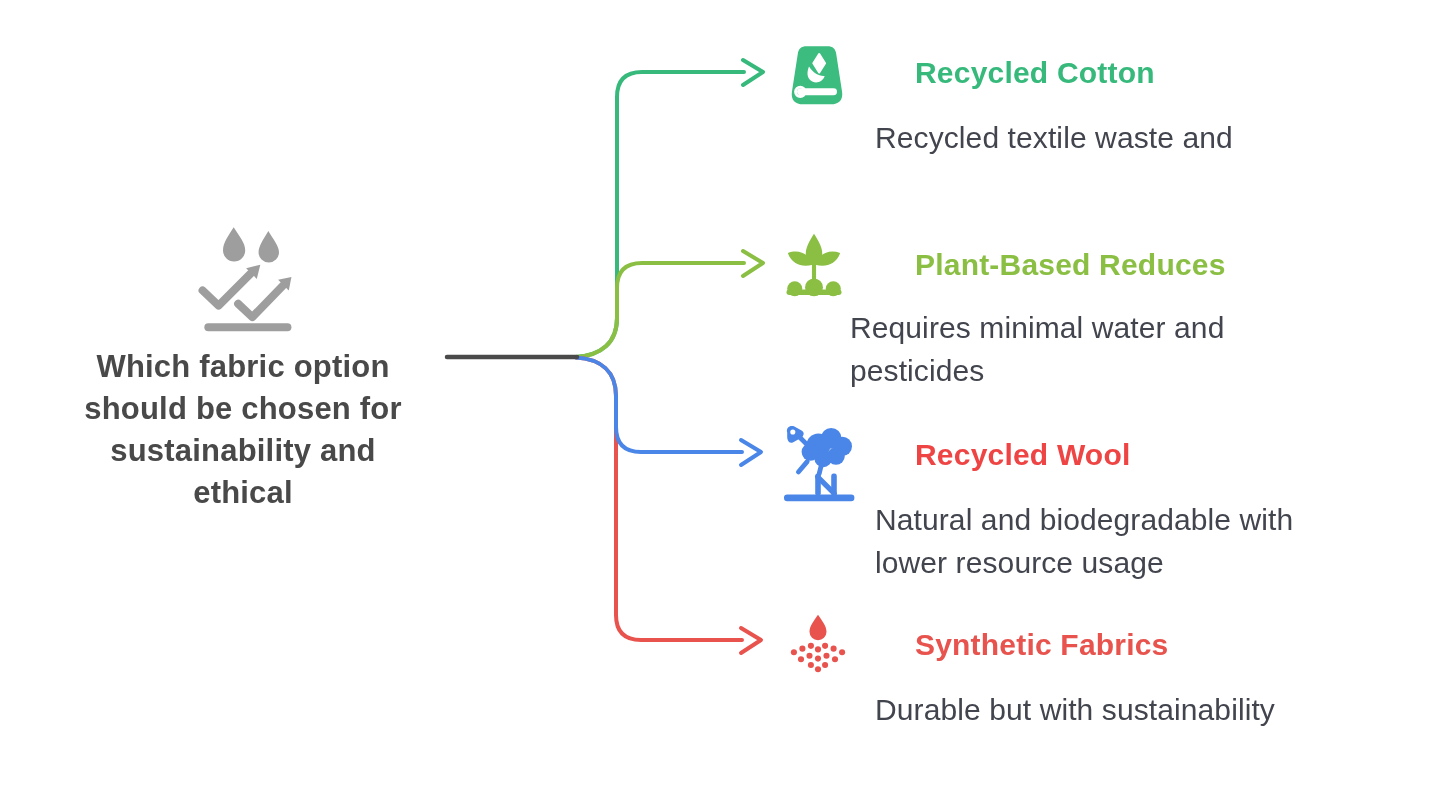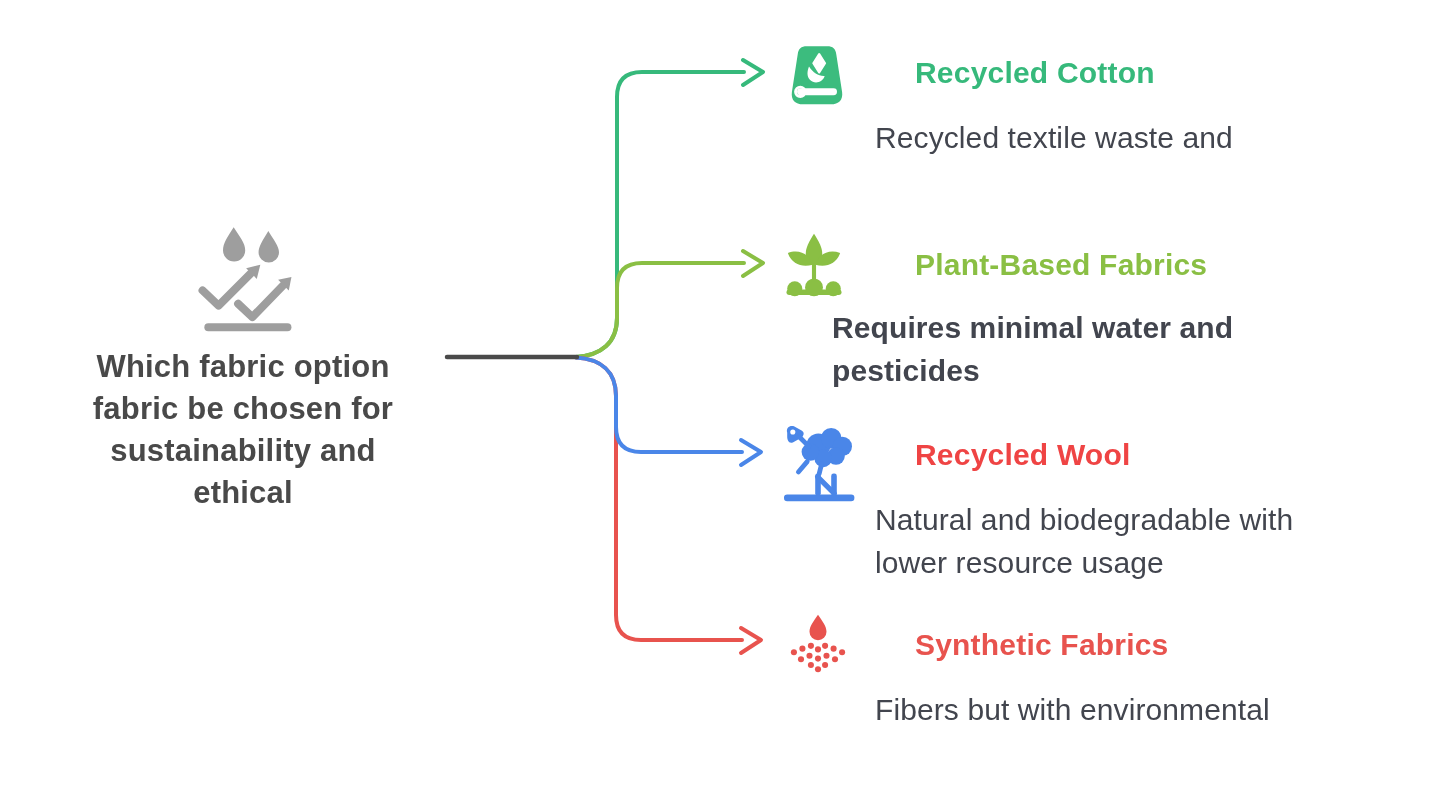--- a/index.html
+++ b/index.html
@@ -64,21 +64,21 @@
         <polygon points="110,62 95,65 107,77"></polygon>
         <rect x="12" y="114" width="98" height="9" rx="4.5"></rect>
       </g>
       <g stroke="#9e9e9e" stroke-width="9" fill="none" stroke-linecap="round" stroke-linejoin="round">
         <path d="M10,77 L28,94 L64,58"></path>
         <path d="M50,92 L66,107 L100,72"></path>
       </g>
     </svg>
     <div class="question-text">
       <div>Which fabric option</div>
-      <div>fabric be chosen for</div>
+      <div>should be chosen for</div>
       <div>sustainability and</div>
       <div>ethical</div>
     </div>
   </div>
 
   <div>
     <svg class="node-icon" style="left:782px;top:44px;width:70px;height:64px;" viewBox="0 0 96 88">
       <path fill="#3cbc7e" d="M34,3 L62,3 C70,3 73.5,6.5 74.5,14 L82.5,66 C84,77 78,83 67,83 L29,83 C18,83 12,77 13.5,66 L21.5,14 C22.5,6.5 26,3 34,3 Z"></path>
       <rect x="20.5" y="61" width="55" height="9.5" rx="4.75" fill="#ffffff"></rect>
       <circle cx="25" cy="65.75" r="6.5" fill="none" stroke="#ffffff" stroke-width="4"></circle>
@@ -97,22 +97,22 @@
         <path d="M48,4 C41,15 36,24 36,33 C36,43 41,49 48,49 C55,49 60,43 60,33 C60,24 55,15 48,4 Z"></path>
         <path d="M10,32 C26,26 41,33 46,49 C30,54 15,47 10,32 Z"></path>
         <path d="M86,32 C70,26 55,33 50,49 C66,54 81,47 86,32 Z"></path>
         <rect x="45" y="46" width="6" height="34" rx="3"></rect>
         <circle cx="20" cy="84" r="11"></circle>
         <circle cx="48" cy="82" r="13"></circle>
         <circle cx="76" cy="84" r="11"></circle>
         <rect x="8" y="85" width="80" height="8" rx="4"></rect>
       </g>
     </svg>
-    <div class="branch-title t-plant" style="left:874px;top:247px;">Plant-Based Fabrics</div>
-    <div class="branch-desc" style="left:832px;top:306px;font-weight:bold;">
+    <div class="branch-title t-plant" style="left:874px;top:247px;">Plant-Based Reduces</div>
+    <div class="branch-desc" style="left:850px;top:306px;">
       <div>Requires minimal water and</div>
       <div>pesticides</div>
     </div>
   </div>
 
   <div>
     <svg class="node-icon" style="left:779px;top:424px;width:82px;height:80px;" viewBox="0 0 96 100">
       <g fill="#4a86e8">
         <rect x="3" y="88" width="88" height="8.5" rx="4"></rect>
         <rect x="42" y="62" width="7" height="28" rx="3"></rect>
@@ -156,17 +156,17 @@
         <circle cx="24" cy="65" r="4.3"></circle>
           <circle cx="72" cy="65" r="4.3"></circle>
         <circle cx="48" cy="64" r="4.3"></circle>
         <circle cx="38" cy="73" r="4.3"></circle>
           <circle cx="58" cy="73" r="4.3"></circle>
         <circle cx="48" cy="79" r="4.3"></circle>
       </g>
     </svg>
     <div class="branch-title t-synthetic" style="left:874px;top:627px;">Synthetic Fabrics</div>
     <div class="branch-desc" style="left:875px;top:688px;">
-      <div>Fibers but with environmental</div>
+      <div>Durable but with sustainability</div>
     </div>
   </div>
 
 </div>
 
 </body></html>

